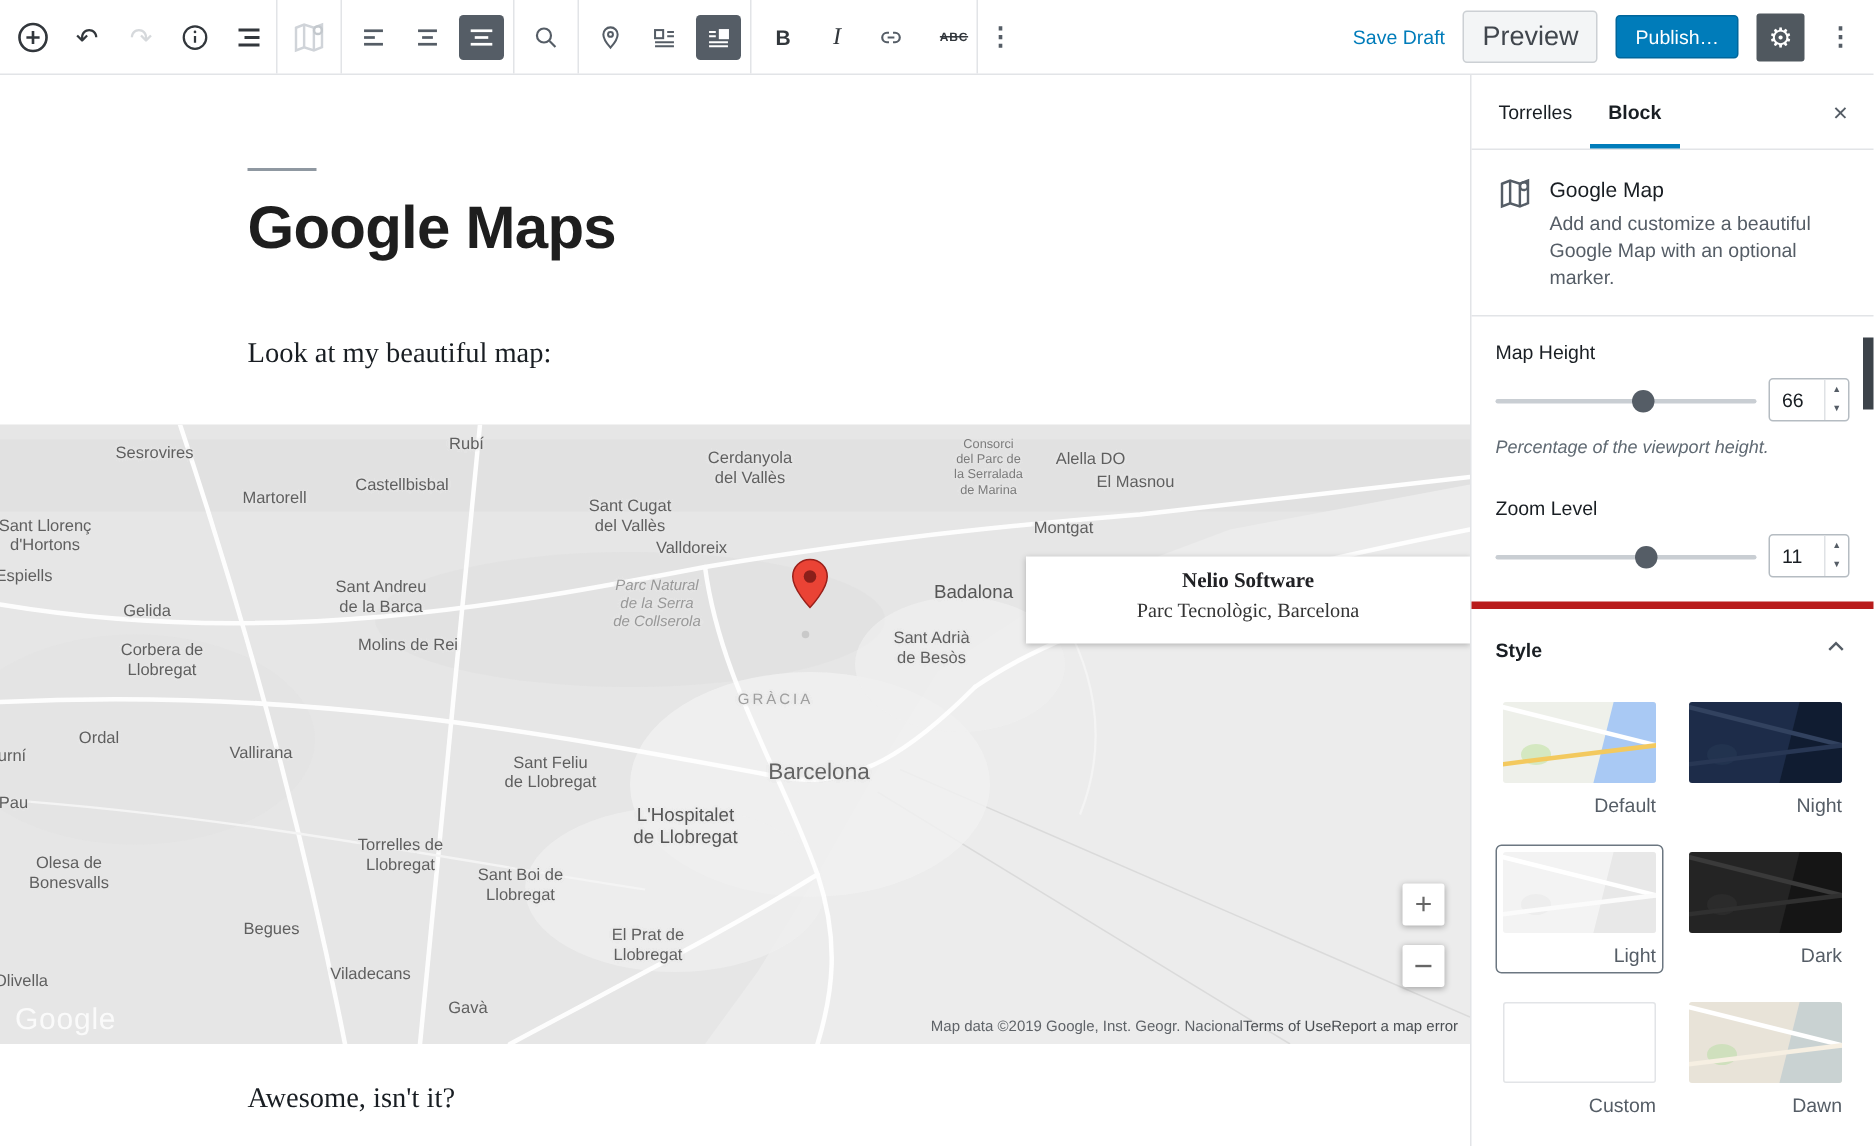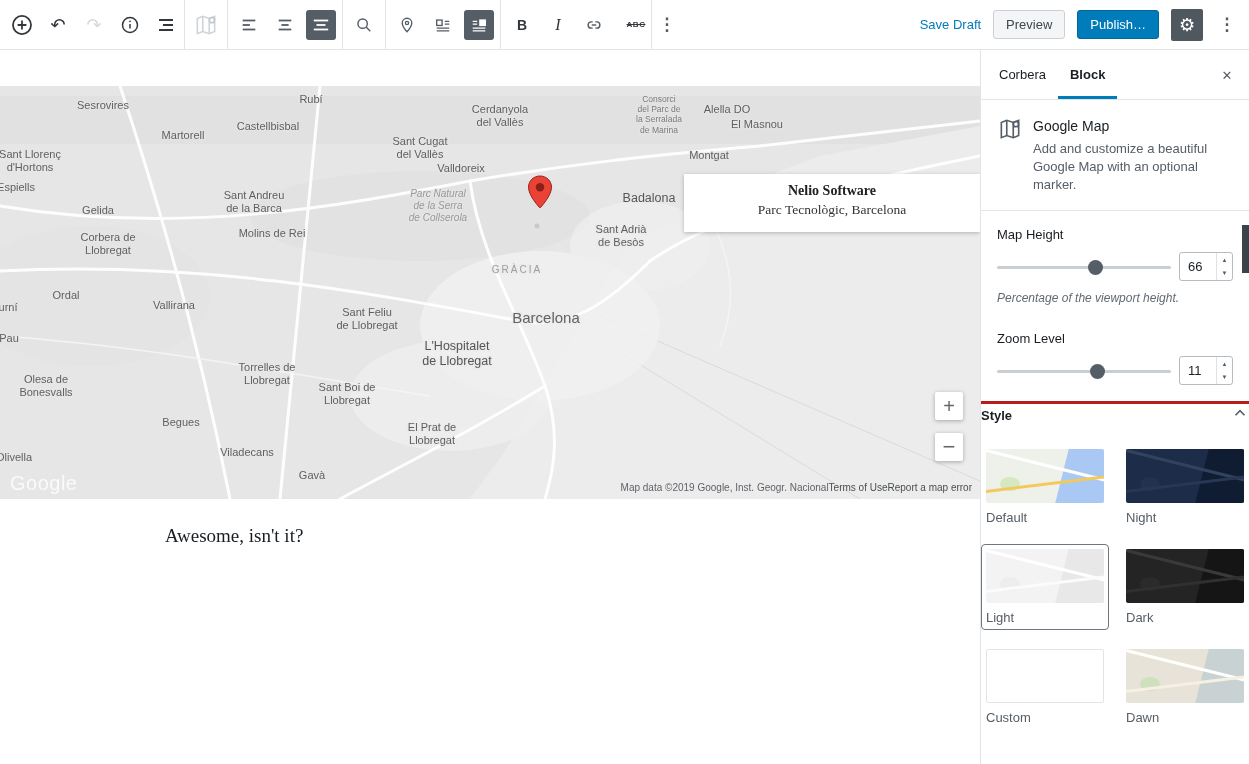--- a/index.html
+++ b/index.html
@@ -15,21 +15,21 @@
     color:#32373c; border-radius:3px; position:relative; }
   .tb-btn svg { display:block; }
   .tb-btn.disabled { color:#d6d9dc; }
   .tb-btn.active { background:#555d66; color:#fff; width:30px; height:30px; margin:3px; }
   .uni { font-size:18px; line-height:1; }
   .tb-group { display:flex; align-items:center; border-left:1px solid #e2e4e7; padding:0 3px; }
   .tb-group:last-of-type { border-right:1px solid #e2e4e7; }
   .tb-spacer { flex:1; }
   .tb-right { display:flex; align-items:center; gap:12px; padding-right:10px; }
   .link-btn { color:#007cba; font-size:13px; text-decoration:none; cursor:pointer; }
-  .btn-secondary { font-size:13px; color:#40464d; background:#f3f5f6; border:1px solid #ccd0d4;
+  .btn-secondary { font-size:18px; color:#40464d; background:#f3f5f6; border:1px solid #ccd0d4;
     border-radius:3px; padding:6px 12px; }
   .btn-primary { font-size:13px; color:#fff; background:#007cba; border:1px solid #00669b;
     border-radius:3px; padding:6px 12px; }
   .gear-btn { width:32px; height:32px; background:#50585f; color:#fff; border-radius:2px;
     display:flex; align-items:center; justify-content:center; font-size:18px; }
   .dots-btn { width:24px; height:36px; display:flex; align-items:center; justify-content:center;
     color:#555d66; font-size:17px; font-weight:bold; }
   .fmt-b { font-weight:700; font-size:14px; }
   .fmt-i { font-family:"Liberation Serif", serif; font-style:italic; font-size:16px; }
   .fmt-s { font-size:8px; letter-spacing:.5px; text-decoration:line-through; font-weight:bold;margin-left:12px; }
@@ -97,37 +97,37 @@
     border-radius:2px; background:#c9ced3; }
   .range-thumb { position:absolute; top:7px; width:15px; height:15px; border-radius:50%;
     background:#555d66; margin-left:-8px; }
   .num-input { width:54px; height:29px; border:1px solid #b5bcc2; border-radius:3px;
     display:flex; align-items:stretch; overflow:hidden; background:#fff; }
   .num-val { flex:1; display:flex; align-items:center; padding-left:8px; font-size:13px; }
   .steppers { width:16px; border-left:1px solid #dfe2e5; display:flex; flex-direction:column; }
   .steppers i { flex:1; display:flex; align-items:center; justify-content:center;
     font-size:6px; font-style:normal; color:#555d66; cursor:pointer; }
   .ctl-help { font-size:12px; font-style:italic; color:#606a73; margin-top:10px; }
-  .sb-panel { border-top:3px solid #b91c1c; }
+  .sb-panel { border-top:5px solid #b91c1c; padding:16px; }
   .panel-head { display:flex; align-items:center; justify-content:space-between; cursor:pointer; }
   .panel-title { font-size:13px; font-weight:600; color:#191e23; }
   .style-grid { margin-top:18px; display:grid; grid-template-columns:1fr 1fr; column-gap:12px;
     row-gap:14px; }
   .style-option { padding:4px; border:1.5px solid transparent; border-radius:4px; cursor:pointer; }
   .style-option.selected { border-color:#6c7781; }
   .style-thumb { height:54px; border-radius:2px; overflow:hidden; position:relative; }
   .style-thumb.empty { background:#fff; border:1px solid #e2e4e7; }
   .thumb-water { position:absolute; top:0; bottom:0; right:-8px; width:42%;
     transform:skewX(-14deg); }
   .thumb-road { position:absolute; height:3px; width:150%; left:-20%; }
   .thumb-road.r1 { top:30%; transform:rotate(14deg); }
   .thumb-road.r2 { top:62%; transform:rotate(-7deg); }
   .thumb-patch { position:absolute; width:20px; height:14px; border-radius:50%; left:12%;
     top:52%; }
-  .style-label { text-align:left; font-size:13px; color:#555d66; margin-top:7px; }
+  .style-label { text-align:right; font-size:13px; color:#555d66; margin-top:7px; }
   .sb-scrollbar { position:absolute; right:0; top:175px; width:7px; height:48px;
     background:#3c434a; }
 </style>
 </head>
 <body>
 
 <div class="topbar">
   <div class="tb-left">
     <button class="tb-btn">
       <span>
@@ -279,20 +279,25 @@
     <button class="gear-btn">
       <span>⚙</span>
     </button>
     <button class="dots-btn">
       <span>⋮</span>
     </button>
   </div>
 </div>
 
 <div class="canvas">
+  <div class="post-col">
+    <div class="title-sep"></div>
+    <h1 class="post-title">Google Maps</h1>
+    <p class="para intro">Look at my beautiful map:</p>
+  </div>
 
   <div class="map-block">
     <svg class="map-art" viewBox="0 0 980 413" preserveAspectRatio="none">
       <rect x="0" y="10" width="980" height="48" fill="#dcdcdc" opacity="0.5"></rect>
       <ellipse cx="420" cy="130" rx="170" ry="45" fill="#dddddd" opacity="0.45"></ellipse>
       <ellipse cx="90" cy="210" rx="120" ry="70" fill="#e0e0e0" opacity="0.4"></ellipse>
       <polygon points="980,40 820,70 700,115 625,165 585,230 545,300 505,365 470,413 980,413" fill="#ececec"></polygon>
       <path d="M600,230 L980,395" stroke="#dadada" stroke-width="1" fill="none"></path>
       <path d="M585,245 L860,413" stroke="#dadada" stroke-width="1" fill="none"></path>
       <ellipse cx="540" cy="240" rx="120" ry="75" fill="#f1f1f1" opacity="0.8"></ellipse>
@@ -394,21 +399,21 @@
     </div>
   </div>
 
   <div class="post-col">
     <p class="para outro">Awesome, isn't it?</p>
   </div>
 </div>
 
 <div class="sidebar">
   <div class="sb-header">
-    <div class="sb-tab">Corbera</div>
+    <div class="sb-tab">Torrelles</div>
     <div class="sb-tab active">Block</div>
     <button class="sb-close">
       <span>✕</span>
     </button>
   </div>
 
   <div class="block-card">
     <span>
       <svg width="26" height="26" viewBox="0 0 24 24" fill="none" stroke="#555d66" stroke-width="1.5">
         <path d="M4 6l5-2 6 2 5-2v14l-5 2-6-2-5 2z"></path>

